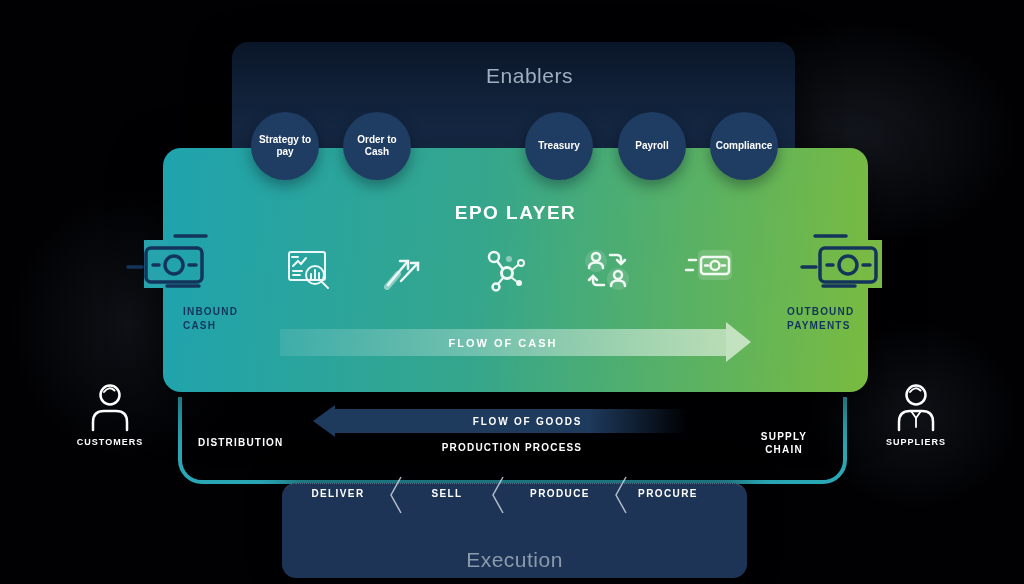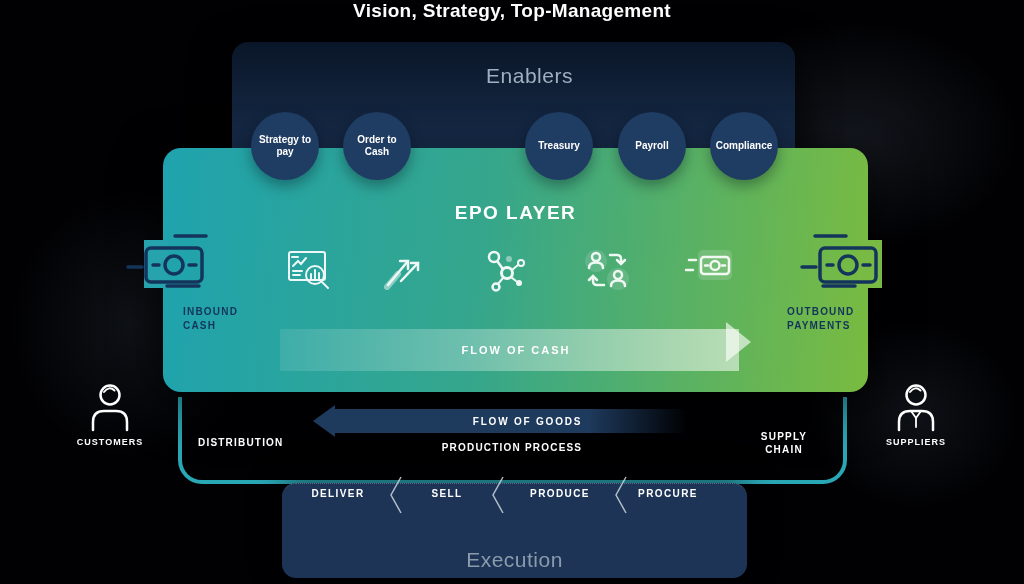--- a/index.html
+++ b/index.html
@@ -22,23 +22,23 @@
                   background:#1f3c63;color:#fff;display:flex;align-items:center;justify-content:center;
                   text-align:center;font-size:10px;font-weight:700;line-height:1.25;z-index:3;
                   box-shadow:0 6px 14px rgba(0,10,20,.35);padding:0 6px;box-sizing:border-box;}
 
   .epo-box{position:absolute;left:163px;top:148px;width:705px;height:244px;border-radius:18px;
            background:linear-gradient(95deg,#1fa3ae 0%,#35a68c 45%,#79bb40 100%);
            box-shadow:0 14px 50px rgba(0,0,0,.6);z-index:2;}
   .epo-title{position:absolute;top:54px;left:0;width:100%;text-align:center;color:#fff;
              font-size:19px;font-weight:600;letter-spacing:1.5px;}
   .epo-icon{position:absolute;top:100px;}
-  .cash-arrow-shaft{position:absolute;left:117px;top:181px;width:446px;height:42px;
+  .cash-arrow-shaft{position:absolute;left:117px;top:181px;width:446px;height:27px;
                     background:linear-gradient(90deg,rgba(255,255,255,.10),rgba(255,255,255,.55));
-                    display:flex;align-items:center;justify-content:center;padding-left:13px;}
+                    display:flex;align-items:center;justify-content:center;}
   .cash-arrow-head{position:absolute;left:563px;top:174px;width:0;height:0;
                    border-left:25px solid rgba(255,255,255,.62);
                    border-top:20px solid transparent;border-bottom:20px solid transparent;}
   .cash-arrow-label{color:#fff;font-size:11px;font-weight:700;letter-spacing:2px;}
   .side-cash-label{position:absolute;color:#14355b;font-size:10px;font-weight:700;
                    letter-spacing:1.2px;line-height:1.35;}
   .inbound-label{left:20px;top:157px;}
   .outbound-label{left:624px;top:157px;}
 
   .money-icon{position:absolute;top:228px;z-index:4;}
@@ -75,21 +75,20 @@
   svg{display:block;}
 </style>
 </head>
 <body>
 
 <div id="stage">
   <div class="blob blob1"></div>
   <div class="blob blob2"></div>
   <div class="blob blob3"></div>
 
-  <div class="main-title">Vision, Strategy, Top-Management</div>
 
   <div class="enablers-box">
     <div class="enablers-title">Enablers</div>
   </div>
   <div class="enabler-circle" style="left:251px;">Strategy to pay</div>
   <div class="enabler-circle" style="left:343px;">Order to Cash</div>
   <div class="enabler-circle" style="left:525px;">Treasury</div>
   <div class="enabler-circle" style="left:618px;">Payroll</div>
   <div class="enabler-circle" style="left:710px;">Compliance</div>
 

